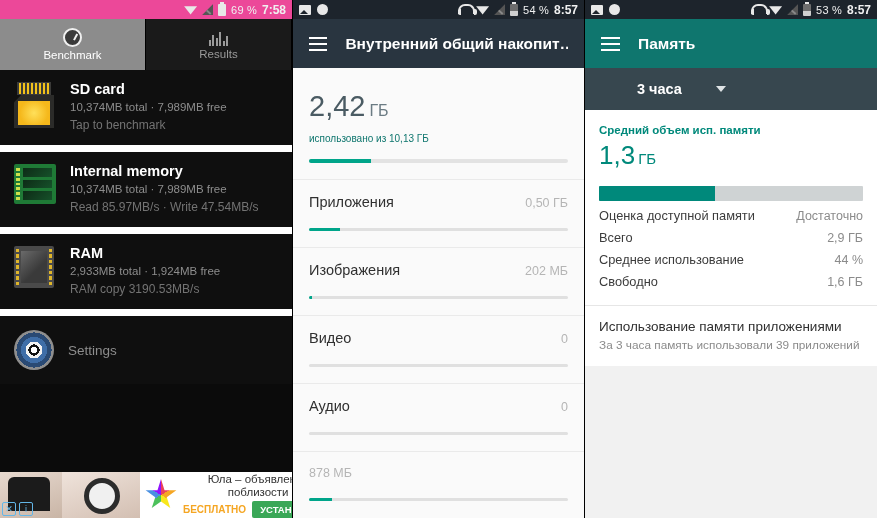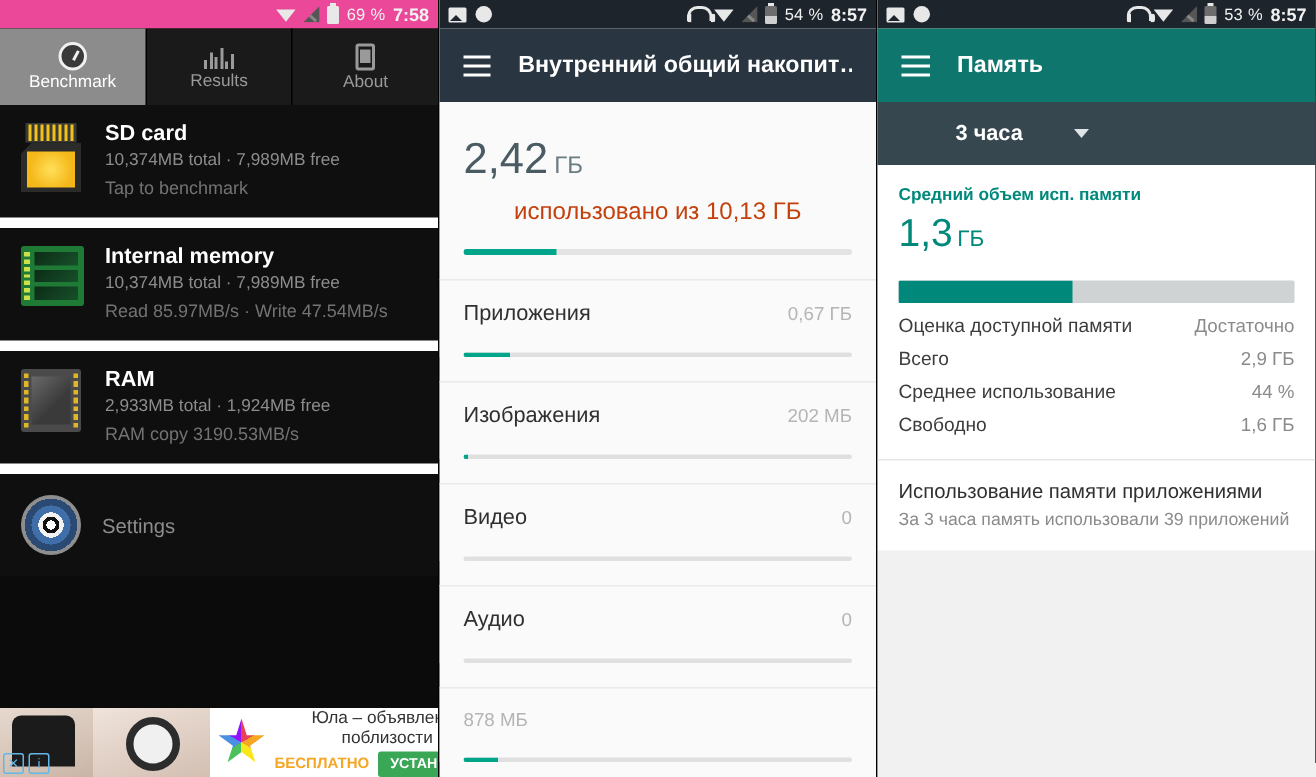--- a/index.html
+++ b/index.html
@@ -202,21 +202,21 @@
   .hamburger { width: 19px; display: flex; flex-direction: column; gap: 4px; }
   .hamburger i { height: 2px; background: #fff; display: block; }
   .appbar-title {
     color: #fff; font-size: 15.5px; font-weight: bold;
     white-space: nowrap; overflow: hidden;
   }
 
   .sum-block { padding: 22px 16px 16px 16px; background: #fafafa; }
   .sum-num { font-size: 29px; color: #4a5b63; line-height: 32px; }
   .sum-num .unit { font-size: 16px; color: #6b7b83; margin-left: 4px; }
-  .sum-sub { font-size: 16px; color: #c2410c; margin-top: 6px; text-align: center; }
+  .sum-sub { font-size: 10px; color: #0f766e; margin-top: 6px; }
   .sum-bar { margin-top: 15px; height: 4px; background: #e3e3e3; border-radius: 2px; overflow: hidden; }
   .sum-bar i { display: block; height: 4px; background: #00a58a; }
 
   .cat-row { padding: 14px 16px 0 16px; border-top: 1px solid #eaeaea; background: #fafafa; }
   .cat-head { display: flex; align-items: baseline; }
   .cat-name { font-size: 14.5px; color: #303030; flex: 1; }
   .cat-val { font-size: 12.5px; color: #b5b5b5; }
   .cat-bar { margin-top: 18px; margin-bottom: 16px; height: 3px; background: #e0e0e0; border-radius: 2px; overflow: hidden; }
   .cat-bar i { display: block; height: 3px; background: #00a58a; }
 
@@ -268,24 +268,20 @@
         <span class="bars-ic">
           <i style="height:6px"></i>
             <i style="height:11px"></i>
             <i style="height:8px"></i>
             <i style="height:14px"></i>
             <i style="height:5px"></i>
             <i style="height:10px"></i>
         </span>
         <span class="tab-label">Results</span>
       </div>
-      <div class="tab" style="border-right:none">
-        <span class="phone-ic"></span>
-        <span class="tab-label">About</span>
-      </div>
     </div>
 
     <div class="dev-list">
       <div class="dev-row">
         <div class="dev-icon">
           <div class="sd-ic">
             <div class="pins">
                 <i></i>
                 <i></i>
                 <i></i>
@@ -420,21 +416,21 @@
       <div class="sum-sub">использовано из 10,13 ГБ</div>
       <div class="sum-bar">
           <i id="sumbar" style="width: 24%;"></i>
         </div>
     </div>
 
     <div id="cats">
         <div class="cat-row">
           <div class="cat-head">
             <span class="cat-name">Приложения</span>
-            <span class="cat-val">0,67 ГБ</span>
+            <span class="cat-val">0,50 ГБ</span>
           </div>
           <div class="cat-bar">
             <i style="width:12%"></i>
           </div>
         </div>
         <div class="cat-row">
           <div class="cat-head">
             <span class="cat-name">Изображения</span>
             <span class="cat-val">202 МБ</span>
           </div>

